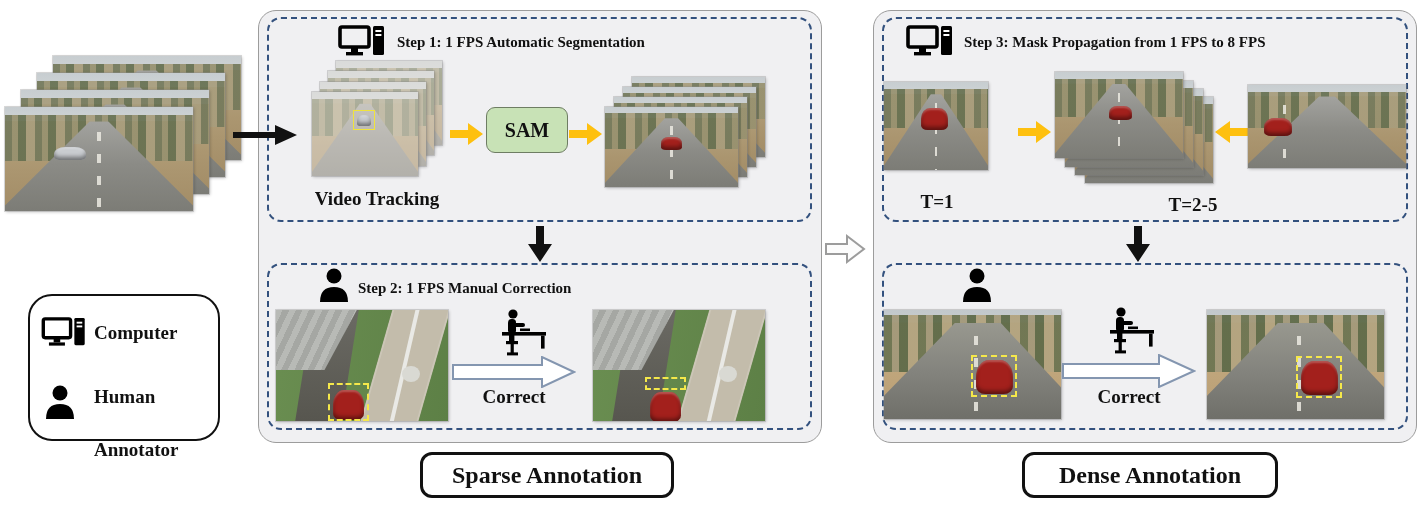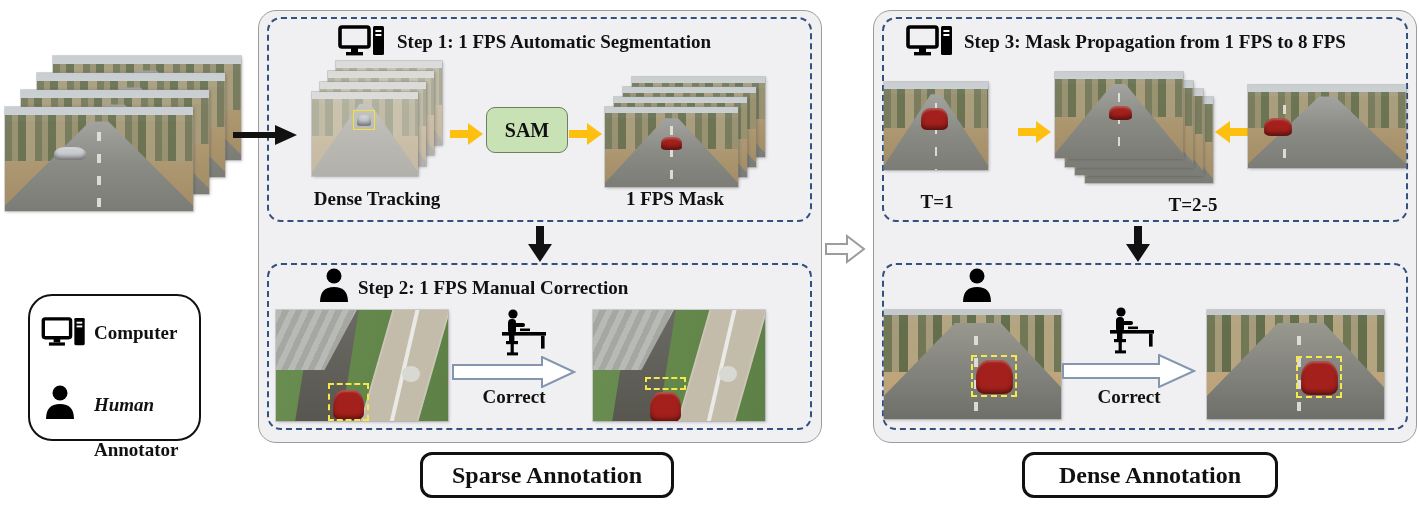--- a/index.html
+++ b/index.html
@@ -4,21 +4,21 @@
 <style>
   html,body{margin:0;padding:0;background:#fff;}
   .canvas{position:relative;width:1419px;height:515px;background:#fff;overflow:hidden;
           font-family:"Liberation Serif","DejaVu Serif",serif;font-weight:bold;color:#111;}
   .abs{position:absolute;}
   .panel{position:absolute;background:#f0f0f2;border:1.5px solid #9c9c9c;border-radius:18px;box-sizing:border-box;}
   .dashedbox{position:absolute;border:2.5px dashed #33517e;border-radius:14px;box-sizing:border-box;}
   .lbl{position:absolute;text-align:center;white-space:nowrap;}
   .t19{font-size:19px;line-height:22px;}
   .t20{font-size:20px;line-height:22px;}
-  .stitle{position:absolute;font-size:19px;line-height:22px;white-space:nowrap;}
+  .stitle{position:absolute;font-size:15px;line-height:22px;white-space:nowrap;}
   .sam{position:absolute;background:#c8e2b6;border:1.6px solid #6e7d63;border-radius:9px;box-sizing:border-box;
        display:flex;align-items:center;justify-content:center;font-size:20px;}
   .capsule{position:absolute;background:#fff;border:3px solid #111;border-radius:12px;box-sizing:border-box;
            display:flex;align-items:center;justify-content:center;font-size:24px;}
   .legend{position:absolute;background:#fff;border:2.5px solid #111;border-radius:24px;box-sizing:border-box;}
 
   
   .ph{position:absolute;overflow:hidden;box-shadow:0 0 0 1px rgba(150,150,150,.35),1px 1px 3px rgba(0,0,0,.25);}
   .road-sc{background:linear-gradient(180deg,#c7cdd0 0%,#ced3d5 13%,#b7a683 14%,#ab9670 60%,#a28c66 100%);}
   .road-sc::before{content:"";position:absolute;left:0;right:0;top:8%;height:44%;z-index:0;opacity:.92;
@@ -64,35 +64,35 @@
     <div class="ph road-sc" style="left:0;top:51px;width:188px;height:104px;z-index:4;">
       <div class="lane"></div>
       <div class="car silver" style="left:26%;top:38%;width:17%;height:13%;"></div>
     </div>
   </div>
 
   <svg class="abs" style="left:233px;top:122px;z-index:9;" width="66" height="26" viewBox="0 0 66 26">
     <polygon points="0,10 42,10 42,3 64,13 42,23 42,16 0,16" fill="#111"></polygon>
   </svg>
 
-  <div class="legend" style="left:28px;top:294px;width:173px;height:147px;">
+  <div class="legend" style="left:28px;top:294px;width:192px;height:147px;">
     <svg class="abs" style="left:11px;top:21px;" width="46" height="32" viewBox="0 0 48 34">
       <rect x="2" y="2" width="29" height="20" rx="2" fill="none" stroke="#000" stroke-width="3.6"></rect>
       <rect x="13" y="22" width="7" height="5" fill="#000"></rect>
       <rect x="8" y="27" width="17" height="3.4" fill="#000"></rect>
       <rect x="35" y="1" width="11" height="29" rx="1.5" fill="#000"></rect>
       <rect x="37.4" y="5" width="6" height="2" fill="#fff"></rect>
       <rect x="37.4" y="9" width="6" height="2" fill="#fff"></rect>
     </svg>
     <div class="lbl t19" style="left:64px;top:26px;text-align:left;">Computer</div>
     <svg class="abs" style="left:14px;top:88px;" width="32" height="36" viewBox="0 0 32 34">
       <circle cx="16" cy="8" r="7.5" fill="#000"></circle>
       <path d="M2 34 q0 -15 14 -15 q14 0 14 15 z" fill="#000"></path>
     </svg>
-    <div class="lbl t19" style="left:64px;top:98px;text-align:right;font-style:italic;">Human</div>
+    <div class="lbl t19" style="left:64px;top:90px;text-align:right;">Human</div>
     <div class="lbl t19" style="left:64px;top:109px;text-align:left;margin-top:34px;">Annotator</div>
   </div>
 
   <div class="panel" style="left:258px;top:10px;width:564px;height:433px;"></div>
 
   <div class="dashedbox" style="left:267px;top:17px;width:545px;height:205px;"></div>
   <svg class="abs" style="left:338px;top:25px;" width="48" height="34" viewBox="0 0 48 34">
     <rect x="2" y="2" width="29" height="20" rx="2" fill="none" stroke="#000" stroke-width="3.6"></rect>
     <rect x="13" y="22" width="7" height="5" fill="#000"></rect>
     <rect x="8" y="27" width="17" height="3.4" fill="#000"></rect>
@@ -111,42 +111,41 @@
       </div>
     <div class="ph road-sc" style="left:8px;top:21px;width:106px;height:84px;z-index:3;">
         <div class="wash"></div>
       </div>
     <div class="ph road-sc" style="left:0;top:31px;width:106px;height:84px;z-index:4;">
       <div class="wash"></div>
       <div class="car silver" style="left:42%;top:27%;width:14%;height:14%;"></div>
       <div class="ybox solid" style="left:39%;top:22%;width:20%;height:23%;"></div>
     </div>
   </div>
-  <div class="lbl t19" style="left:287px;top:188px;width:180px;">Dense Tracking</div>
+  <div class="lbl t19" style="left:287px;top:188px;width:180px;">Video Tracking</div>
 
   <svg class="abs" style="left:450px;top:122px;" width="34" height="24" viewBox="0 0 34 24">
     <polygon points="0,8 18,8 18,1 33,12 18,23 18,16 0,16" fill="#FEC00F"></polygon>
   </svg>
   <div class="sam" style="left:486px;top:107px;width:82px;height:46px;">
     <span>SAM</span>
   </div>
   <svg class="abs" style="left:569px;top:122px;" width="34" height="24" viewBox="0 0 34 24">
     <polygon points="0,8 18,8 18,1 33,12 18,23 18,16 0,16" fill="#FEC00F"></polygon>
   </svg>
 
   <div class="abs" style="left:605px;top:77px;width:160px;height:110px;">
     <div class="ph road-sc" style="left:27px;top:0;width:133px;height:80px;z-index:1;"></div>
     <div class="ph road-sc" style="left:18px;top:10px;width:133px;height:80px;z-index:2;"></div>
     <div class="ph road-sc" style="left:9px;top:20px;width:133px;height:80px;z-index:3;"></div>
     <div class="ph road-sc" style="left:0;top:30px;width:133px;height:80px;z-index:4;">
       <div class="lane"></div>
       <div class="car" style="left:42%;top:38%;width:16%;height:16%;"></div>
     </div>
   </div>
-  <div class="lbl t19" style="left:595px;top:188px;width:160px;">1 FPS Mask</div>
 
   <svg class="abs" style="left:528px;top:226px;" width="24" height="36" viewBox="0 0 24 36">
     <polygon points="8,0 16,0 16,18 24,18 12,36 0,18 8,18" fill="#111"></polygon>
   </svg>
 
   <div class="dashedbox" style="left:267px;top:263px;width:545px;height:167px;"></div>
   <svg class="abs" style="left:318px;top:268px;" width="32" height="34" viewBox="0 0 32 34">
     <circle cx="16" cy="8" r="7.5" fill="#000"></circle>
     <path d="M2 34 q0 -15 14 -15 q14 0 14 15 z" fill="#000"></path>
   </svg>

